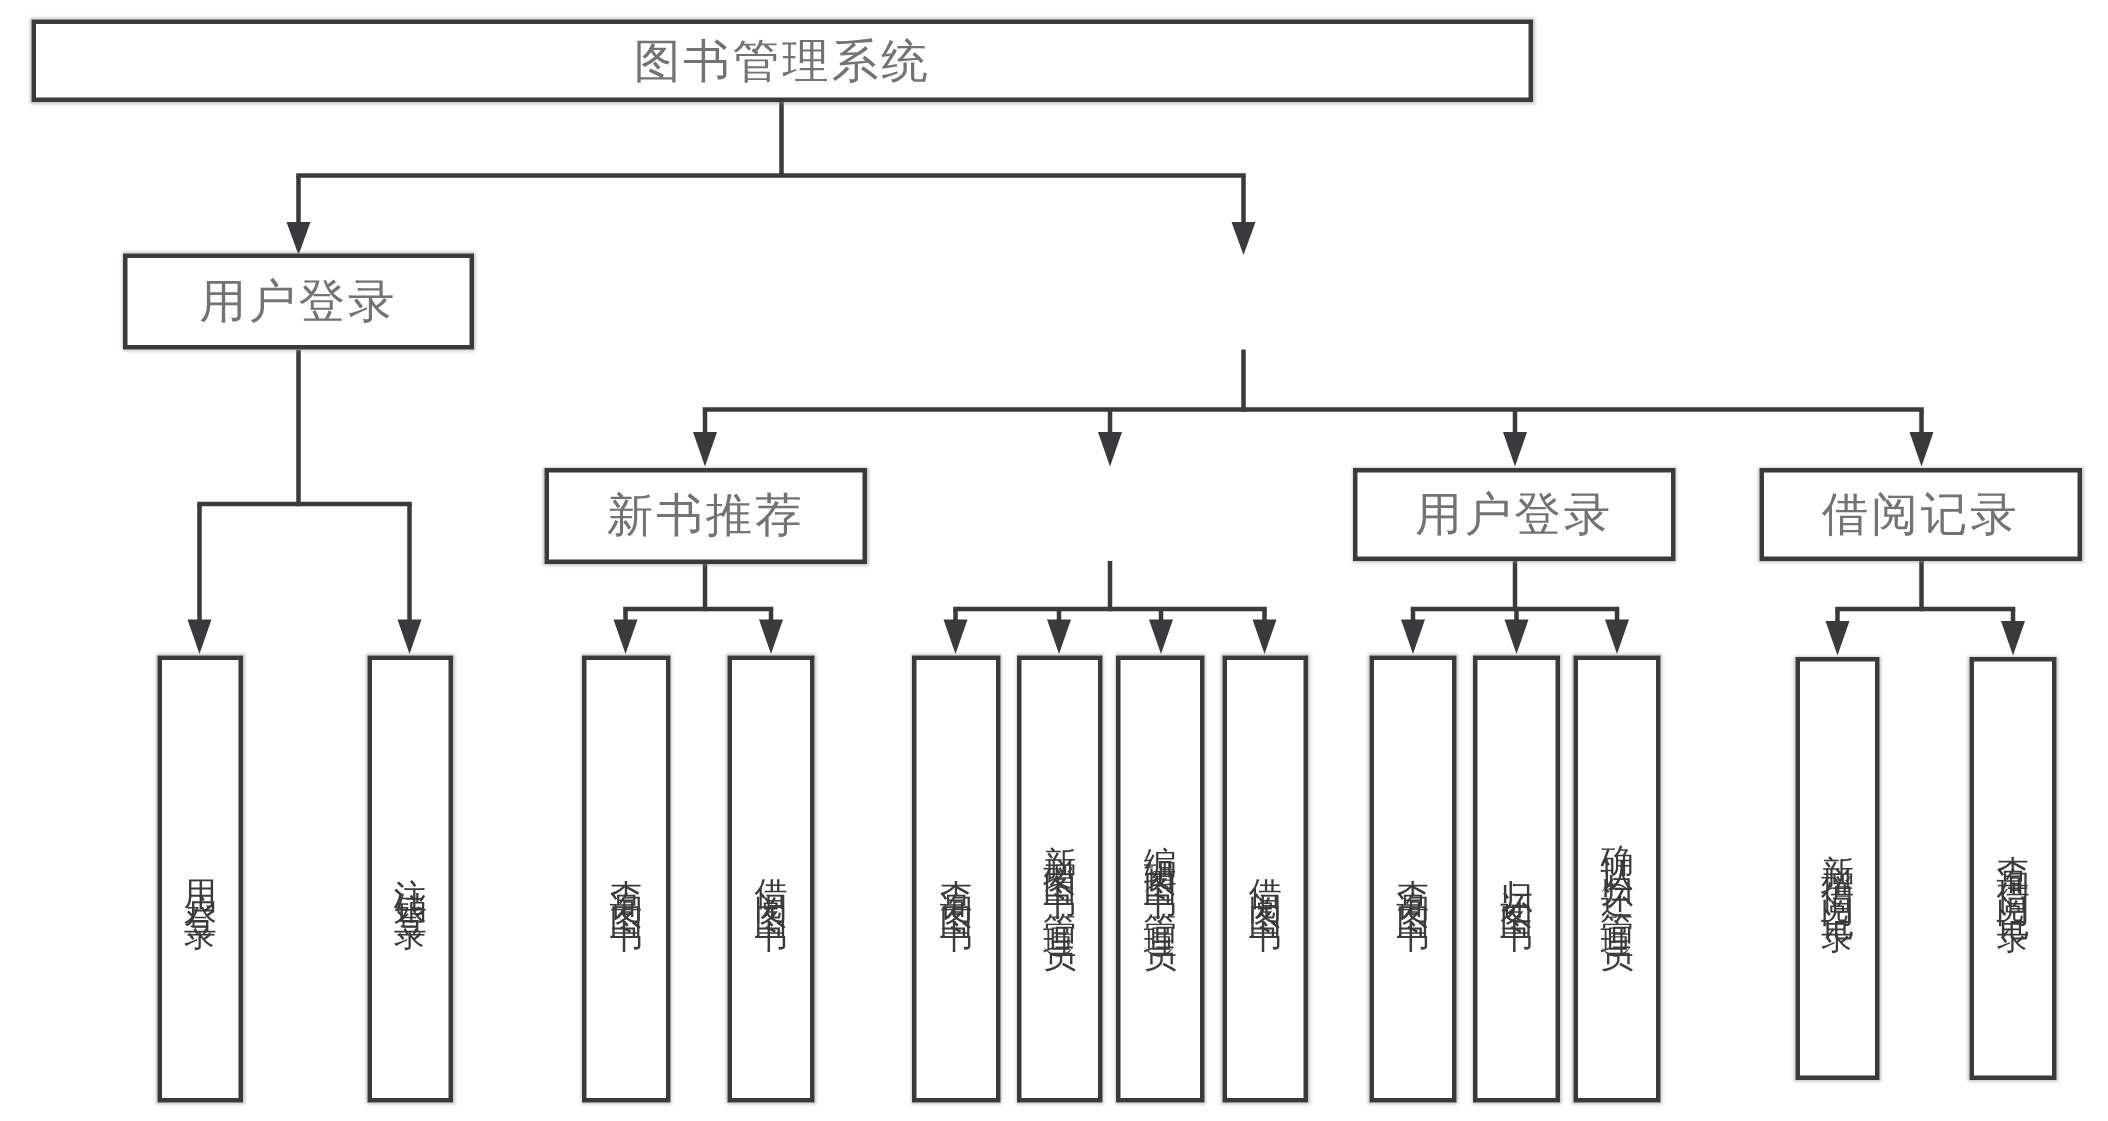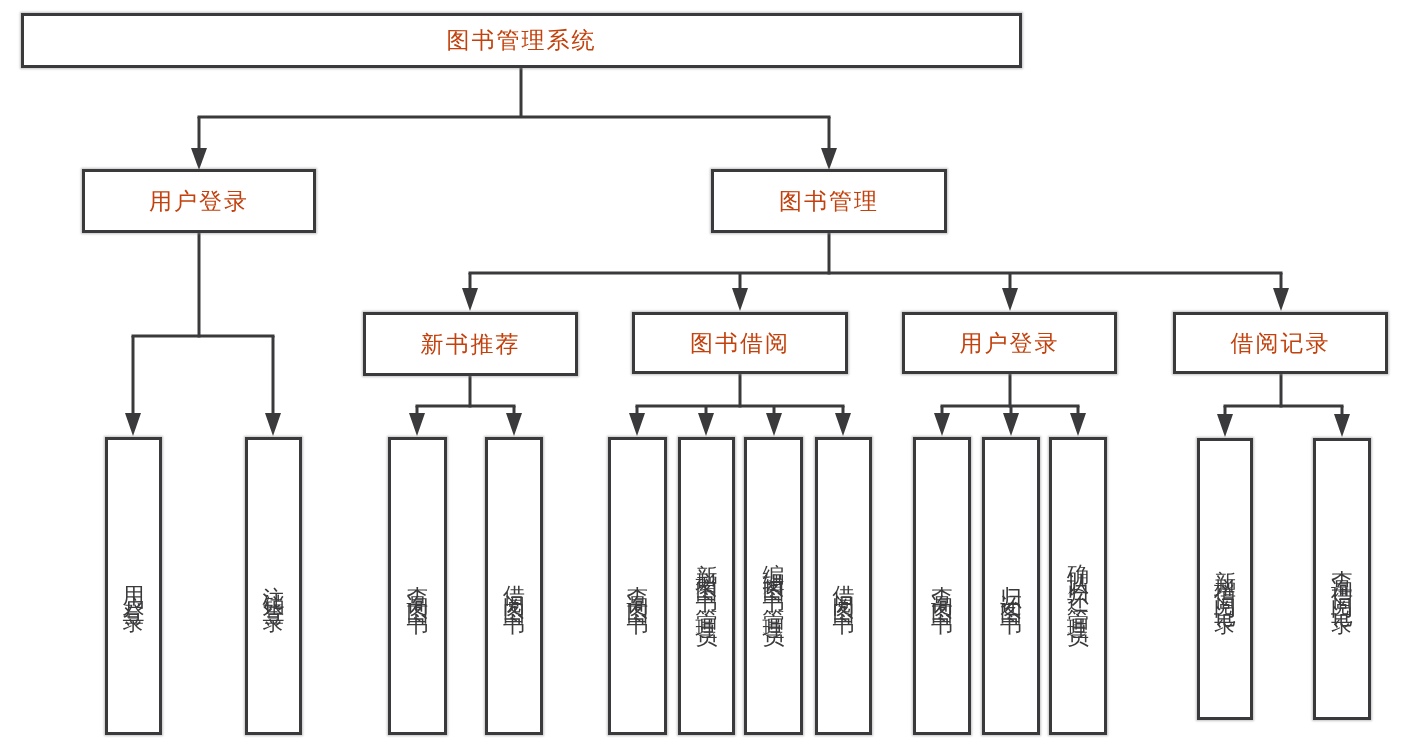--- a/index.html
+++ b/index.html
@@ -15,24 +15,24 @@
     box-sizing:border-box;
     background:#ffffff;
     border:3px solid #3a3a3c;
     box-shadow:0 0 2px 1px rgba(145,145,145,0.55);
     display:flex;
     align-items:center;
     justify-content:center;
     color:#3a3a3c;
   }
   .hbox .label{
-    font-size:23px;
+    font-size:31px;
     letter-spacing:2px;
     white-space:nowrap;
-    color:#c2410c;
+    color:#737373;
   }
   .vbox .label{
     writing-mode:vertical-rl;
     text-orientation:mixed;
     font-size:22px;
     line-height:1;
     letter-spacing:9px;
     color:#3a3a3c;
     white-space:nowrap;
   }
@@ -130,29 +130,23 @@
     </g>
   </svg>
 
   <div class="node hbox" style="left:21px;top:13px;width:1001px;height:55px;">
     <span class="label">图书管理系统</span>
   </div>
 
   <div class="node hbox" style="left:82px;top:169px;width:234px;height:64px;">
     <span class="label">用户登录</span>
   </div>
-  <div class="node hbox" style="left:711px;top:169px;width:236px;height:64px;">
-    <span class="label">图书管理</span>
-  </div>
 
   <div class="node hbox" style="left:363px;top:312px;width:215px;height:64px;align-items:center;">
     <span class="label">新书推荐</span>
-  </div>
-  <div class="node hbox" style="left:632px;top:312px;width:216px;height:62px;">
-    <span class="label">图书借阅</span>
   </div>
   <div class="node hbox" style="left:902px;top:312px;width:215px;height:62px;">
     <span class="label">用户登录</span>
   </div>
   <div class="node hbox" style="left:1173px;top:312px;width:215px;height:62px;">
     <span class="label">借阅记录</span>
   </div>
 
   <div class="node vbox" style="left:105px;top:437px;width:57px;height:298px;">
     <span class="label">用户登录</span>

